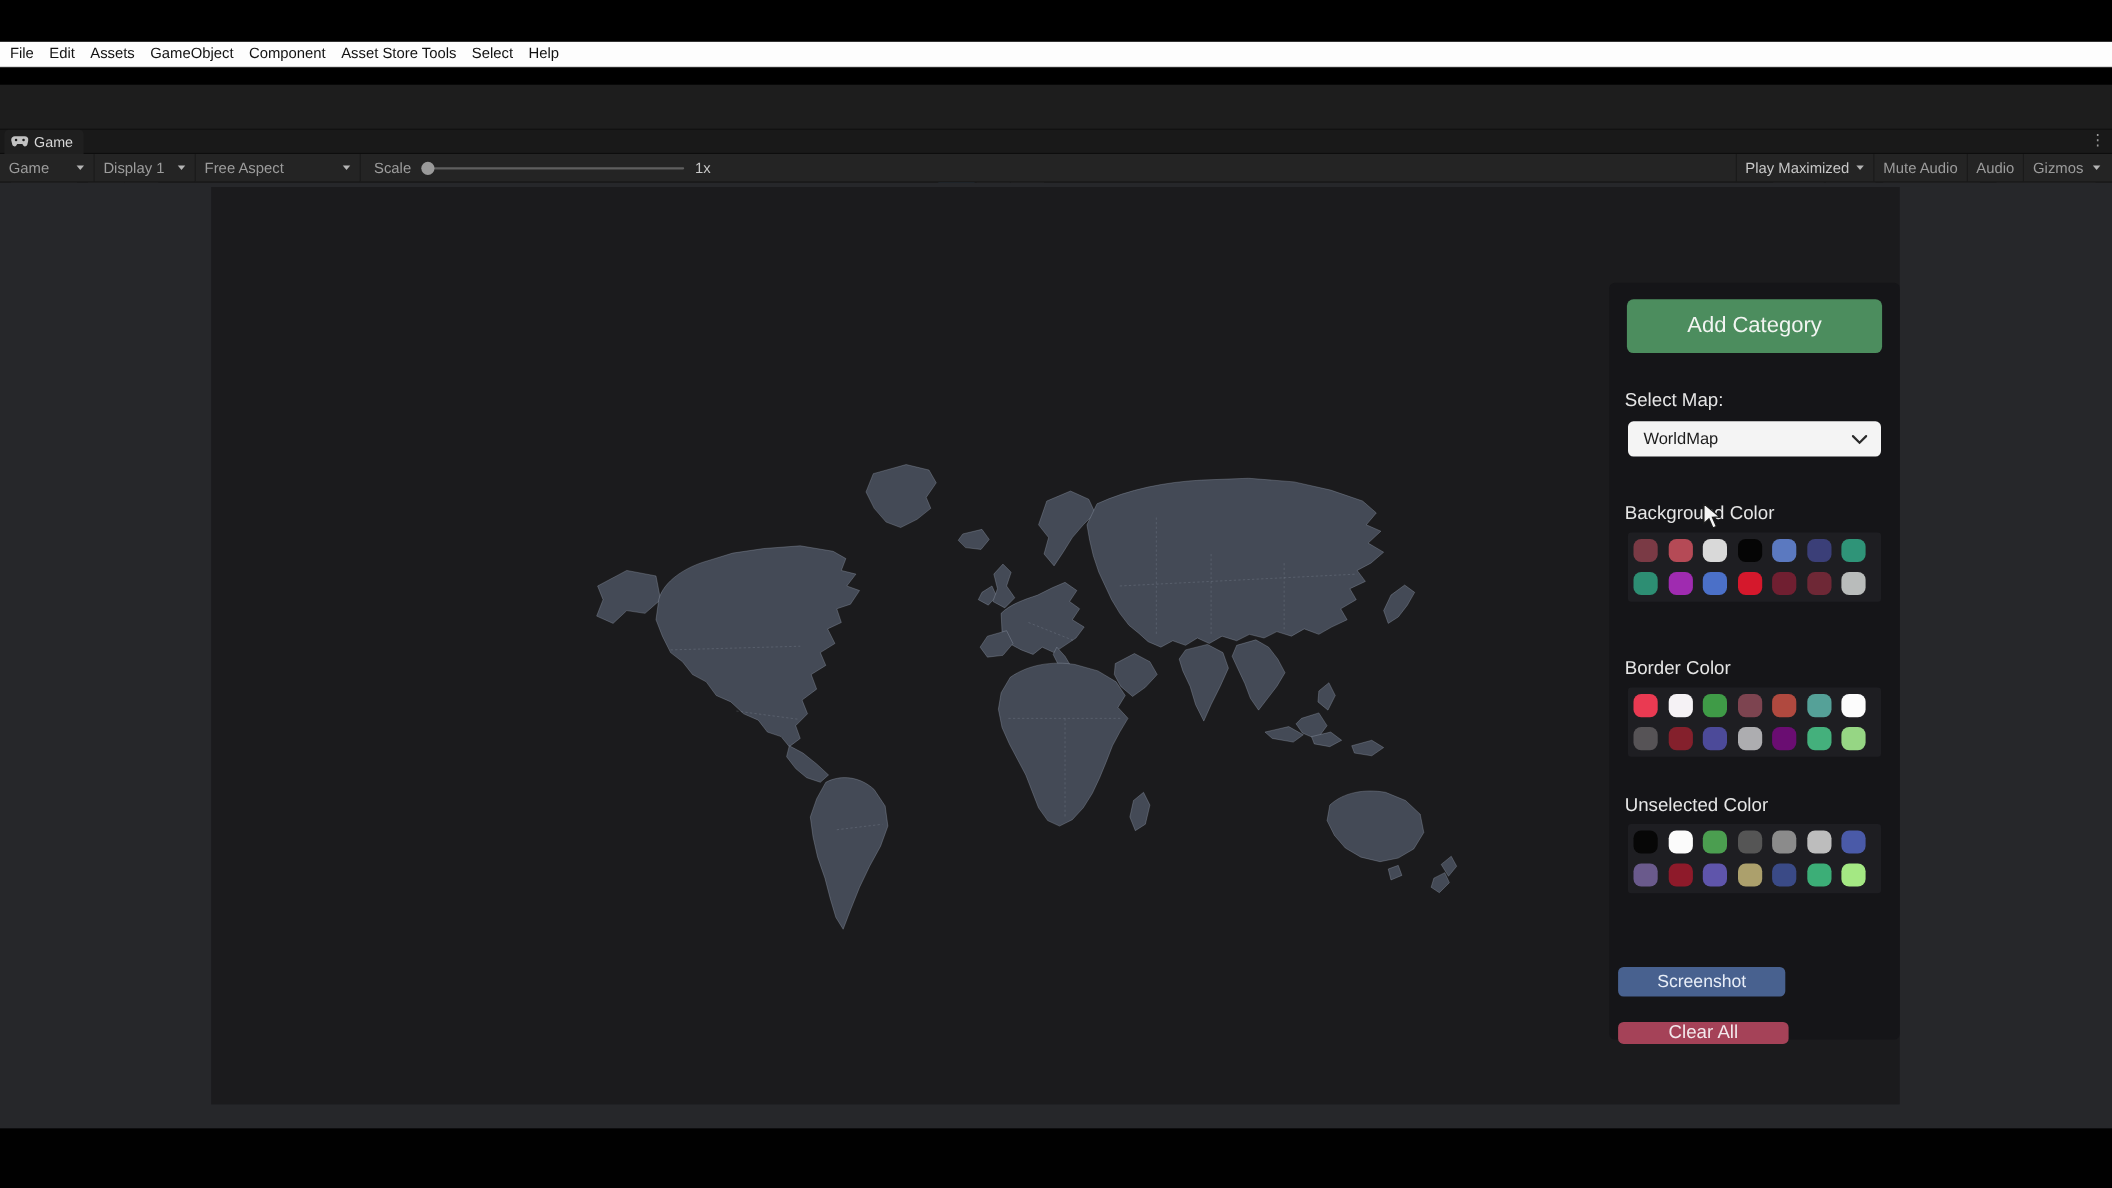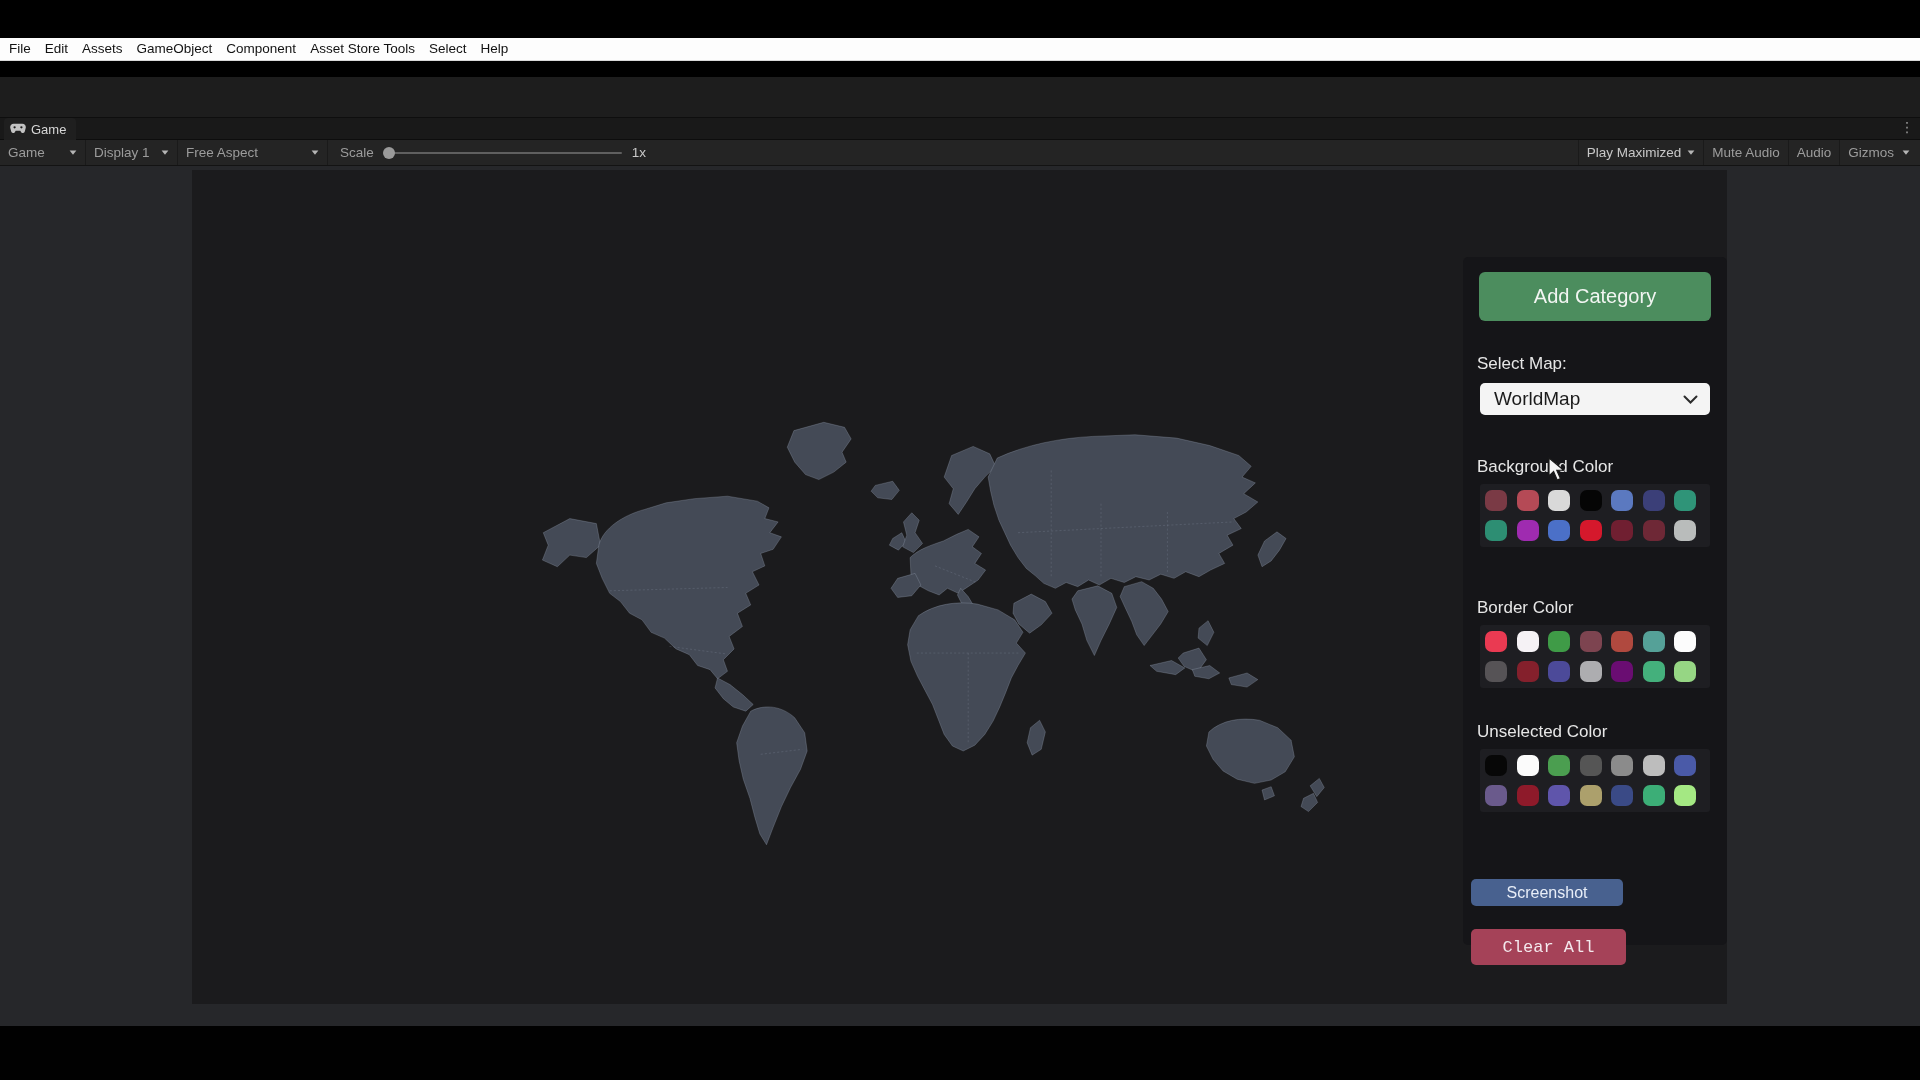--- a/index.html
+++ b/index.html
@@ -55,30 +55,30 @@
                             stroke-dasharray:2.5 2.5; }
 
   
   #panel { position:absolute; left:1271px; top:87px; width:264px; height:688px;
            background:#151518; border-radius:5px; color:#e2e2e2; }
   #add-category { display:block; margin:15px auto 0; width:232px; height:49px; border:none;
                   border-radius:6px; color:#f2f5f2; font-size:20px; font-family:inherit; cursor:pointer; }
   .panel-label { margin:33px 0 0 14px; font-size:17px; color:#e6e6e6; }
   #map-select { margin:9px auto 0; width:230px; height:32px; background:#f4f4f4; border-radius:5px;
                 display:flex; align-items:center; justify-content:space-between; padding:0 12px 0 14px;
-                color:#1b1b1b; font-size:19px; cursor:pointer; }
+                color:#1b1b1b; font-size:15px; cursor:pointer; }
   #map-select svg { display:block; }
   .section-title { margin:42px 0 0 14px; font-size:17px; color:#e6e6e6; }
   .swatch-wrap { margin:7px auto 0; width:230px; background:#1e1e22; border-radius:3px;
                  padding:6px 5px; display:flex; flex-wrap:wrap; gap:9px 9.5px; }
   .swatch { width:22px; height:21px; border-radius:7px; cursor:pointer; }
   #screenshot-btn { display:block; margin:67px 0 0 8px; width:152px; height:27px; border:none;
                     border-radius:5px; color:#e8eef8; font-size:16px; font-family:inherit; cursor:pointer; }
-  #clearall-btn { display:block; margin:23px 0 0 8px; width:155px; height:36px; border:none;
-                  border-radius:5px; color:#f3e8ec; font-size:17px; font-family:Liberation Mono, monospace; cursor:pointer; }
+  #clearall-btn { display:block; margin:23px 0 0 8px; width:155px; height:20px; border:none;
+                  border-radius:5px; color:#f3e8ec; font-size:17px; font-family:Liberation Sans, sans-serif; cursor:pointer; }
   .sec2 { margin-top:51px; }
   .sec3 { margin-top:34px; }
 
   #cursor { left:1548px; top:457px; width:22px; height:26px; z-index:50; }
 </style>
 </head>
 <body>
 
 <div class="abs" id="titlebar"></div>
 

